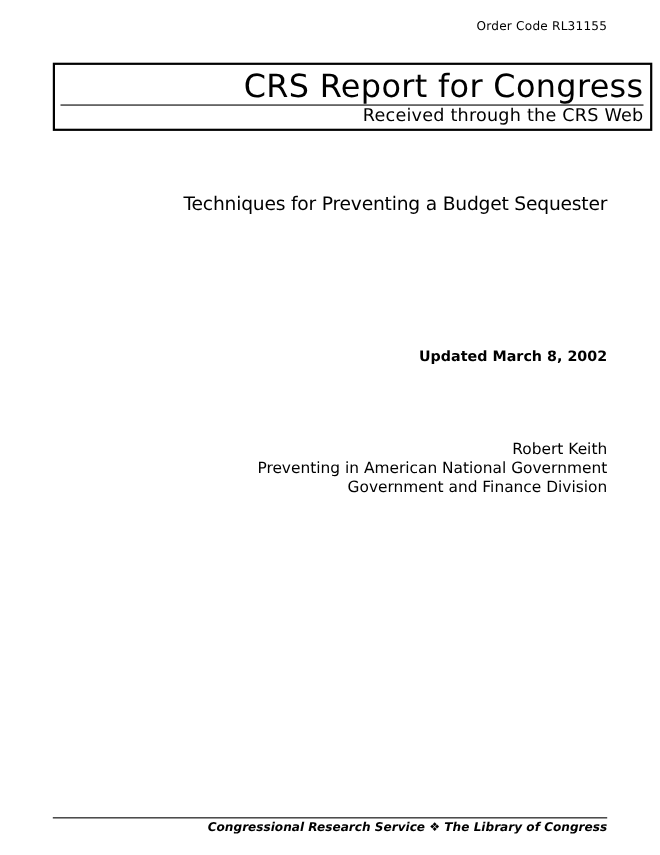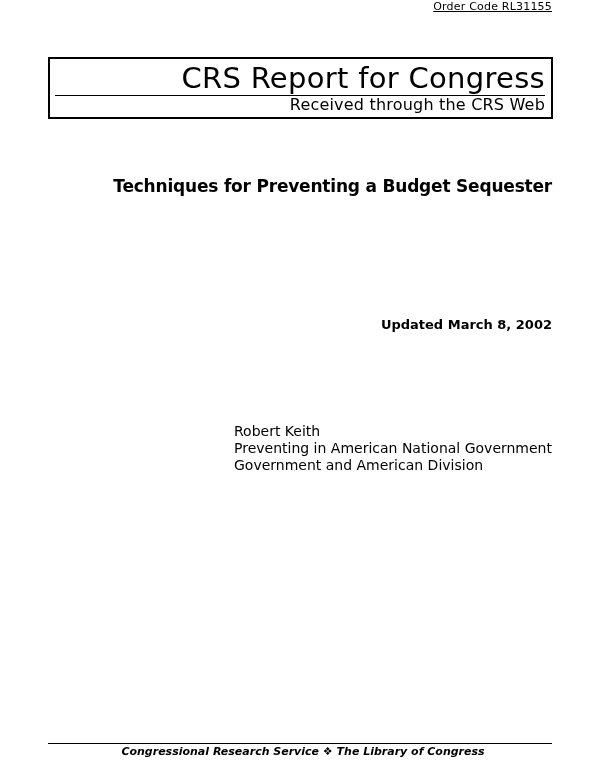--- a/index.html
+++ b/index.html
@@ -11,33 +11,33 @@
       width: 600px;
       height: 777px;
       position: relative;
       overflow: hidden;
       font-family: "DejaVu Sans", sans-serif;
       color: #000000;
     }
     .order-code {
       position: absolute;
       right: 48px;
-      top: 0;
+      top: 17px;
       font-size: 11px;
       letter-spacing: 0.2px;
       white-space: nowrap;
-      text-decoration: underline;
     }
     .report-box {
       position: absolute;
       left: 48px;
       top: 57px;
       width: 501px;
       height: 58px;
       border: 2px solid #000000;
+      padding-left: 40px;
     }
     .report-title {
       position: absolute;
       right: 6px;
       top: 2px;
       font-size: 29px;
       line-height: 34px;
       letter-spacing: 0.3px;
       white-space: nowrap;
     }
@@ -56,56 +56,56 @@
       font-size: 16px;
       line-height: 15px;
       letter-spacing: 0.2px;
       white-space: nowrap;
     }
     .doc-title {
       position: absolute;
       right: 48px;
       top: 176px;
       font-size: 17px;
-      font-weight: bold;
+      font-weight: normal;
       white-space: nowrap;
       letter-spacing: -0.2px;
     }
     .updated {
       position: absolute;
       right: 48px;
       top: 317px;
       font-size: 13px;
       font-weight: bold;
       white-space: nowrap;
     }
     .author-block {
       position: absolute;
       right: 48px;
-      top: 423px;
-      text-align: left;
+      top: 401px;
+      text-align: right;
       font-size: 14px;
       line-height: 17px;
     }
     .author-block div {
       white-space: nowrap;
     }
     .footer-rule {
       position: absolute;
       left: 48px;
       right: 48px;
       top: 743px;
       border-top: 1px solid #000000;
     }
     .footer-text {
       position: absolute;
       left: 48px;
       right: 48px;
       top: 745px;
-      text-align: center;
+      text-align: right;
       font-size: 11px;
       font-weight: bold;
       font-style: italic;
       white-space: nowrap;
       padding-left: 6px;
     }
   </style>
 </head>
 <body>
 
@@ -117,17 +117,17 @@
   <div class="report-subtitle">Received through the CRS Web</div>
 </div>
 
 <div class="doc-title">Techniques for Preventing a Budget Sequester</div>
 
 <div class="updated">Updated March 8, 2002</div>
 
 <div class="author-block">
   <div>Robert Keith</div>
   <div>Preventing in American National Government</div>
-  <div>Government and American Division</div>
+  <div>Government and Finance Division</div>
 </div>
 
 <div class="footer-rule"></div>
 <div class="footer-text">Congressional Research Service ❖ The Library of Congress</div>
 
 </body></html>

